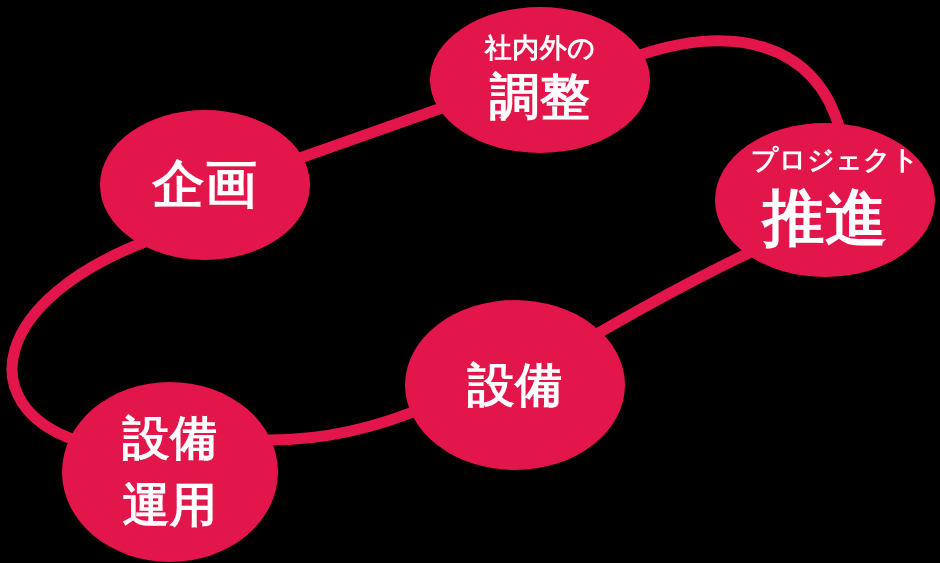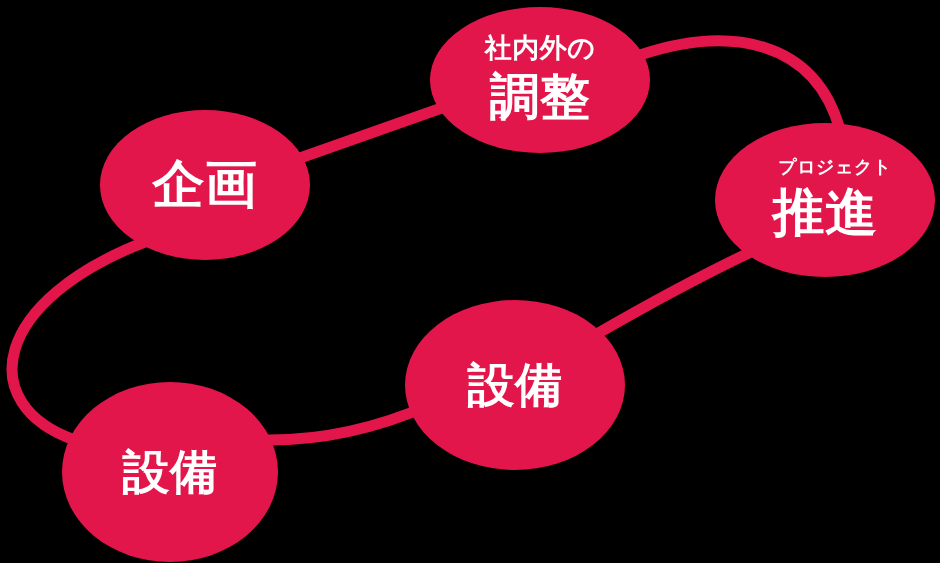--- a/index.html
+++ b/index.html
@@ -49,22 +49,22 @@
     font-size: 50px;
   }
   .label-small:empty { display: none; }
 
   #node-planning              { left: 100px; top: 110px; width: 210px; height: 150px; }
   #node-planning .label-large { font-size: 52px; }
 
   #node-coordination          { left: 430px; top: 7px;   width: 220px; height: 146px; }
 
   #node-project-promotion     { left: 715px; top: 123px; width: 220px; height: 154px; }
-  #node-project-promotion .label-small { font-size: 18px; margin-left: 20px; }
-  #node-project-promotion .label-large { font-size: 52px; text-align: center; }
+  #node-project-promotion .label-small { font-size: 27px; margin-left: 20px; }
+  #node-project-promotion .label-large { font-size: 62px; text-align: center; }
 
   #node-facility-construction { left: 405px; top: 300px; width: 220px; height: 170px; }
   #node-facility-construction .line { font-size: 47px; line-height: 1.42; }
 
   #node-facility-operation    { left: 62px;  top: 382px; width: 216px; height: 180px; }
   #node-facility-operation .line { font-size: 47px; line-height: 1.42; }
 </style>
 </head>
 <body>
 
@@ -92,15 +92,16 @@
     <span class="label-small">プロジェクト</span>
     <span class="label-large">推進</span>
   </div>
 
   <div class="node" id="node-facility-construction">
     <span class="line">設備</span>
   </div>
 
   <div class="node" id="node-facility-operation">
     <span class="line">設備</span>
+    <span class="line">運用</span>
   </div>
 
 </div>
 
 </body></html>

